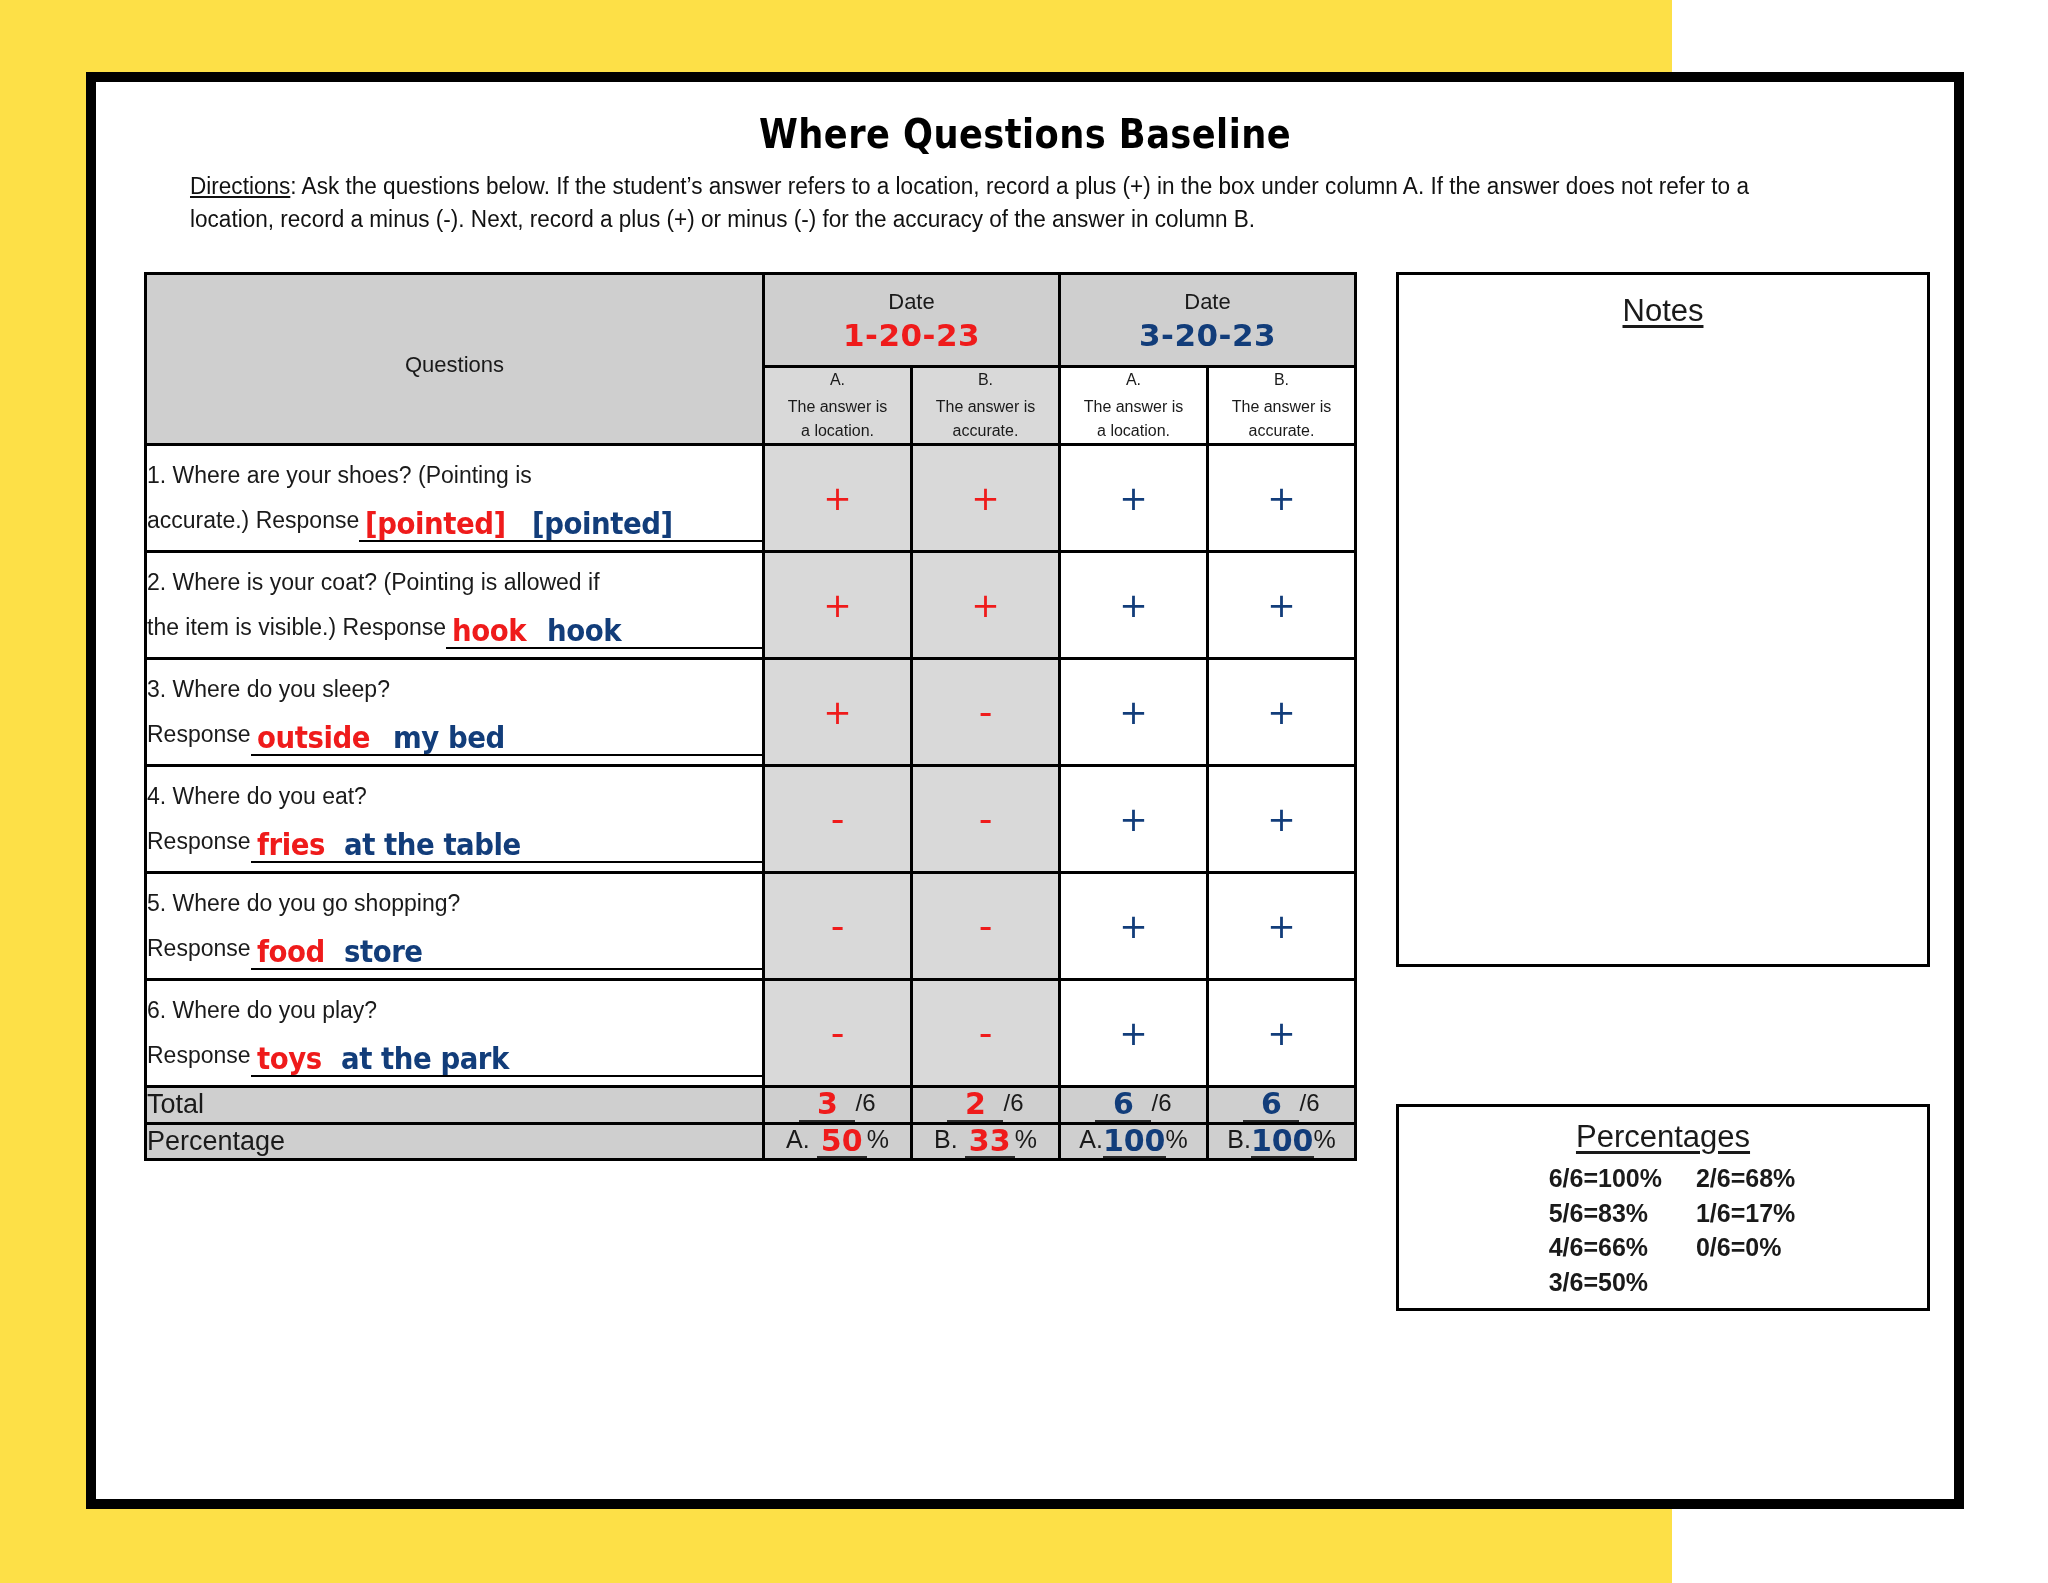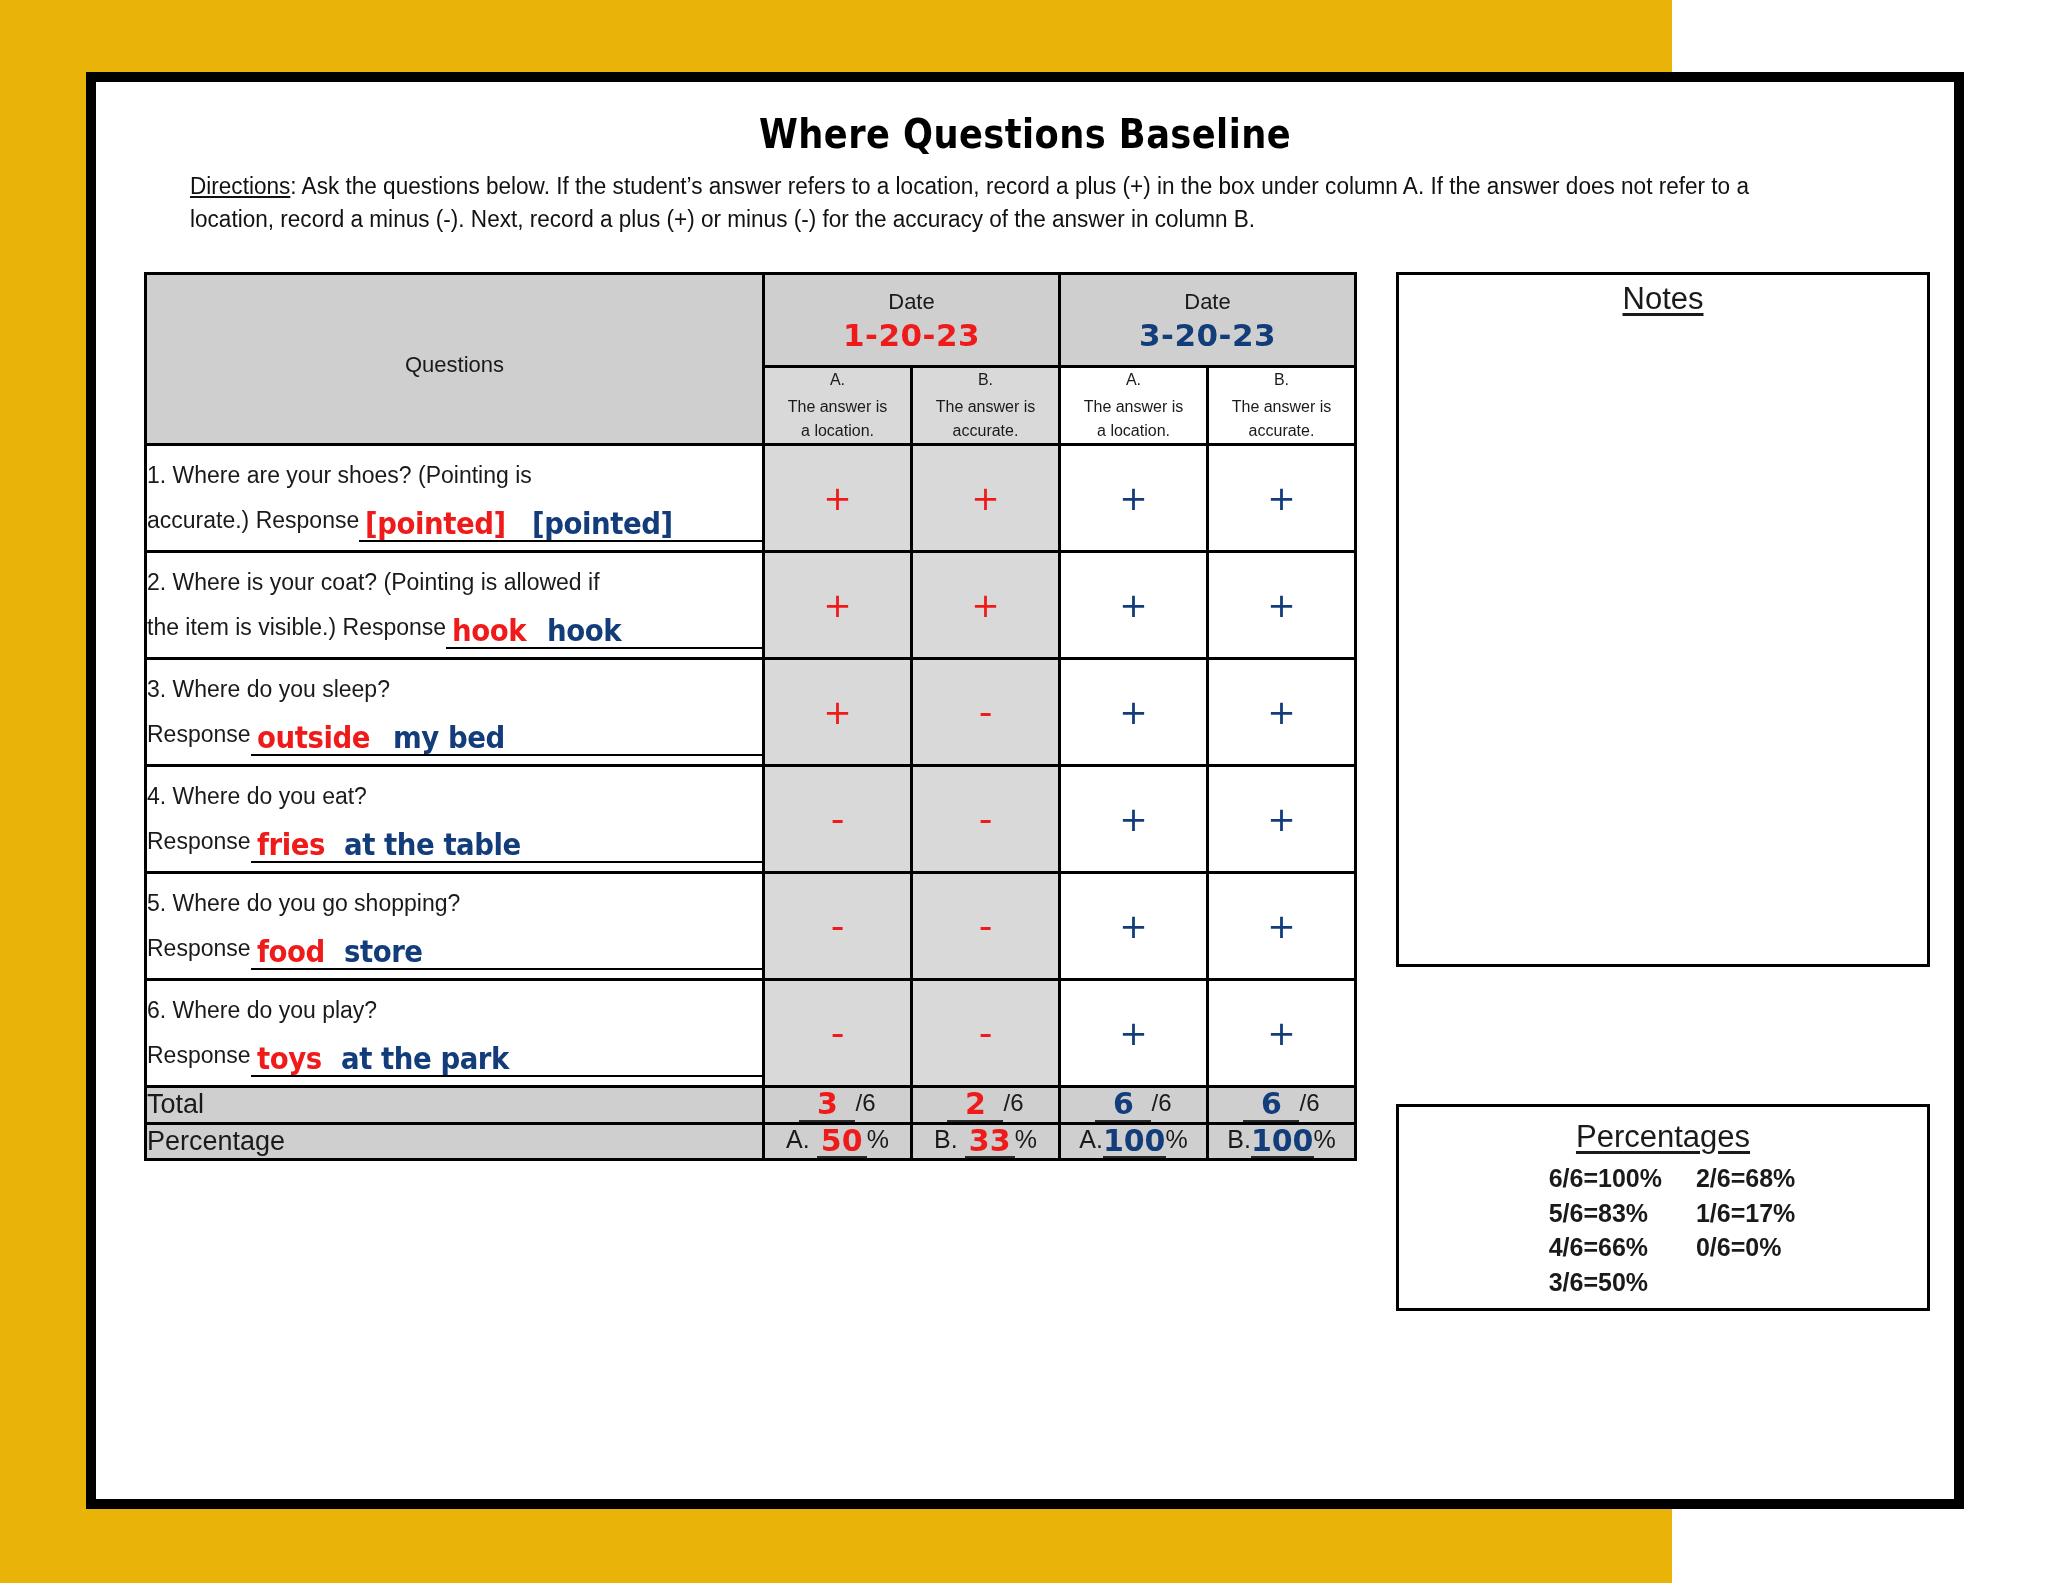--- a/index.html
+++ b/index.html
@@ -13,21 +13,21 @@
     font-family: "Liberation Sans", sans-serif;
     overflow: hidden;
   }
 
   
   .page {
     position: absolute;
     left: 0; top: 0;
     width: 1672px;
     height: 1583px;
-    background: #eab308;
+    background: #fde047;
   }
   .sheet-border {
     position: absolute;
     left: 86px;
     top: 72px;
     width: 1878px;
     height: 1437px;
     border: 10px solid #000000;
     box-sizing: border-box;
     background: #ffffff;
@@ -199,21 +199,21 @@
     width: 534px;
     height: 695px;
     border: 3px solid #000000;
     background: #ffffff;
     box-sizing: border-box;
   }
   .notes-title {
     text-align: center;
     font-size: 31px;
     color: #1a1a1a;
-    padding-top: 6px;
+    padding-top: 18px;
     text-decoration: underline;
     text-underline-offset: 4px;
   }
 
   
   .pct-box {
     position: absolute;
     left: 1300px;
     top: 1022px;
     width: 534px;

